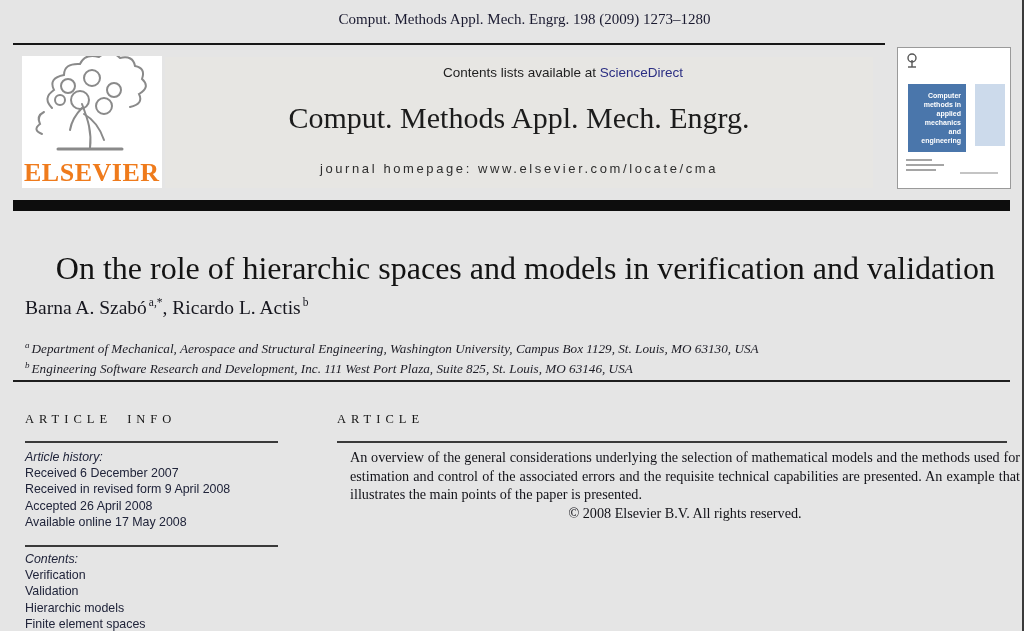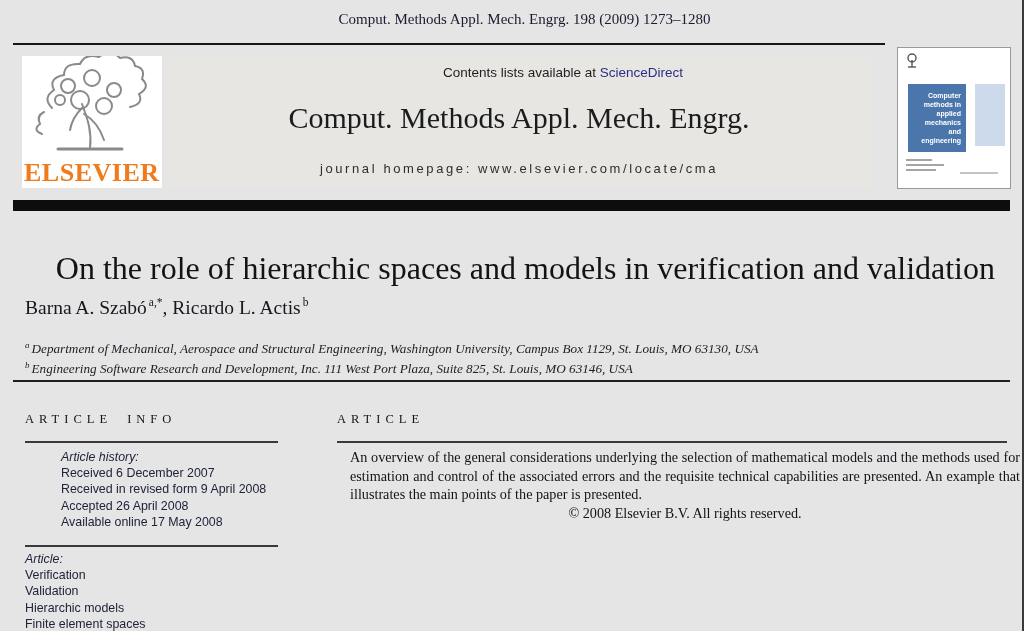--- a/index.html
+++ b/index.html
@@ -64,21 +64,21 @@
 
   .sec-heading { position:absolute; font-size:12.5px; letter-spacing:5px; word-spacing:7px; color:#141414; white-space:nowrap; }
   .h-info { left:25px; top:412px; }
   .h-abs  { left:337px; top:412px; }
   .rule-thin { position:absolute; height:1.5px; background:#3a3a3a; }
   .r-info-1 { left:25px; top:441px; width:253px; }
   .r-abs    { left:337px; top:441px; width:670px; }
   .r-info-2 { left:25px; top:545px; width:253px; }
 
   .info-block { position:absolute; left:25px; font-family:"Liberation Sans", sans-serif; font-size:12.4px; line-height:16.2px; color:#20243a; }
-  .ib-history { top:449px;margin-left:36px; }
+  .ib-history { top:449px; }
   .ib-keywords { top:551px; }
   .info-label { font-style:italic; }
 
   .abstract {
     position:absolute; left:350px; top:448px; width:670px;
     font-size:14.2px; line-height:18.5px; text-align:justify; color:#121218;
   }
   .copyright { text-align:center; }
 
   .right-edge { position:absolute; right:0px; top:0; width:2px; height:631px; background:#3a3a3a; }
@@ -167,21 +167,21 @@
         <div>Received 6 December 2007</div>
         <div>Received in revised form 9 April 2008</div>
         <div>Accepted 26 April 2008</div>
         <div>Available online 17 May 2008</div>
       </div>
   </div>
 
   <div class="rule-thin r-info-2"></div>
 
   <div class="info-block ib-keywords">
-    <div class="info-label">Article:</div>
+    <div class="info-label">Contents:</div>
     <div>
         <div>Verification</div>
         <div>Validation</div>
         <div>Hierarchic models</div>
         <div>Finite element spaces</div>
       </div>
   </div>
 
   <div class="abstract">
     <div>An overview of the general considerations underlying the selection of mathematical models and the methods used for estimation and control of the associated errors and the requisite technical capabilities are presented. An example that illustrates the main points of the paper is presented.</div>

